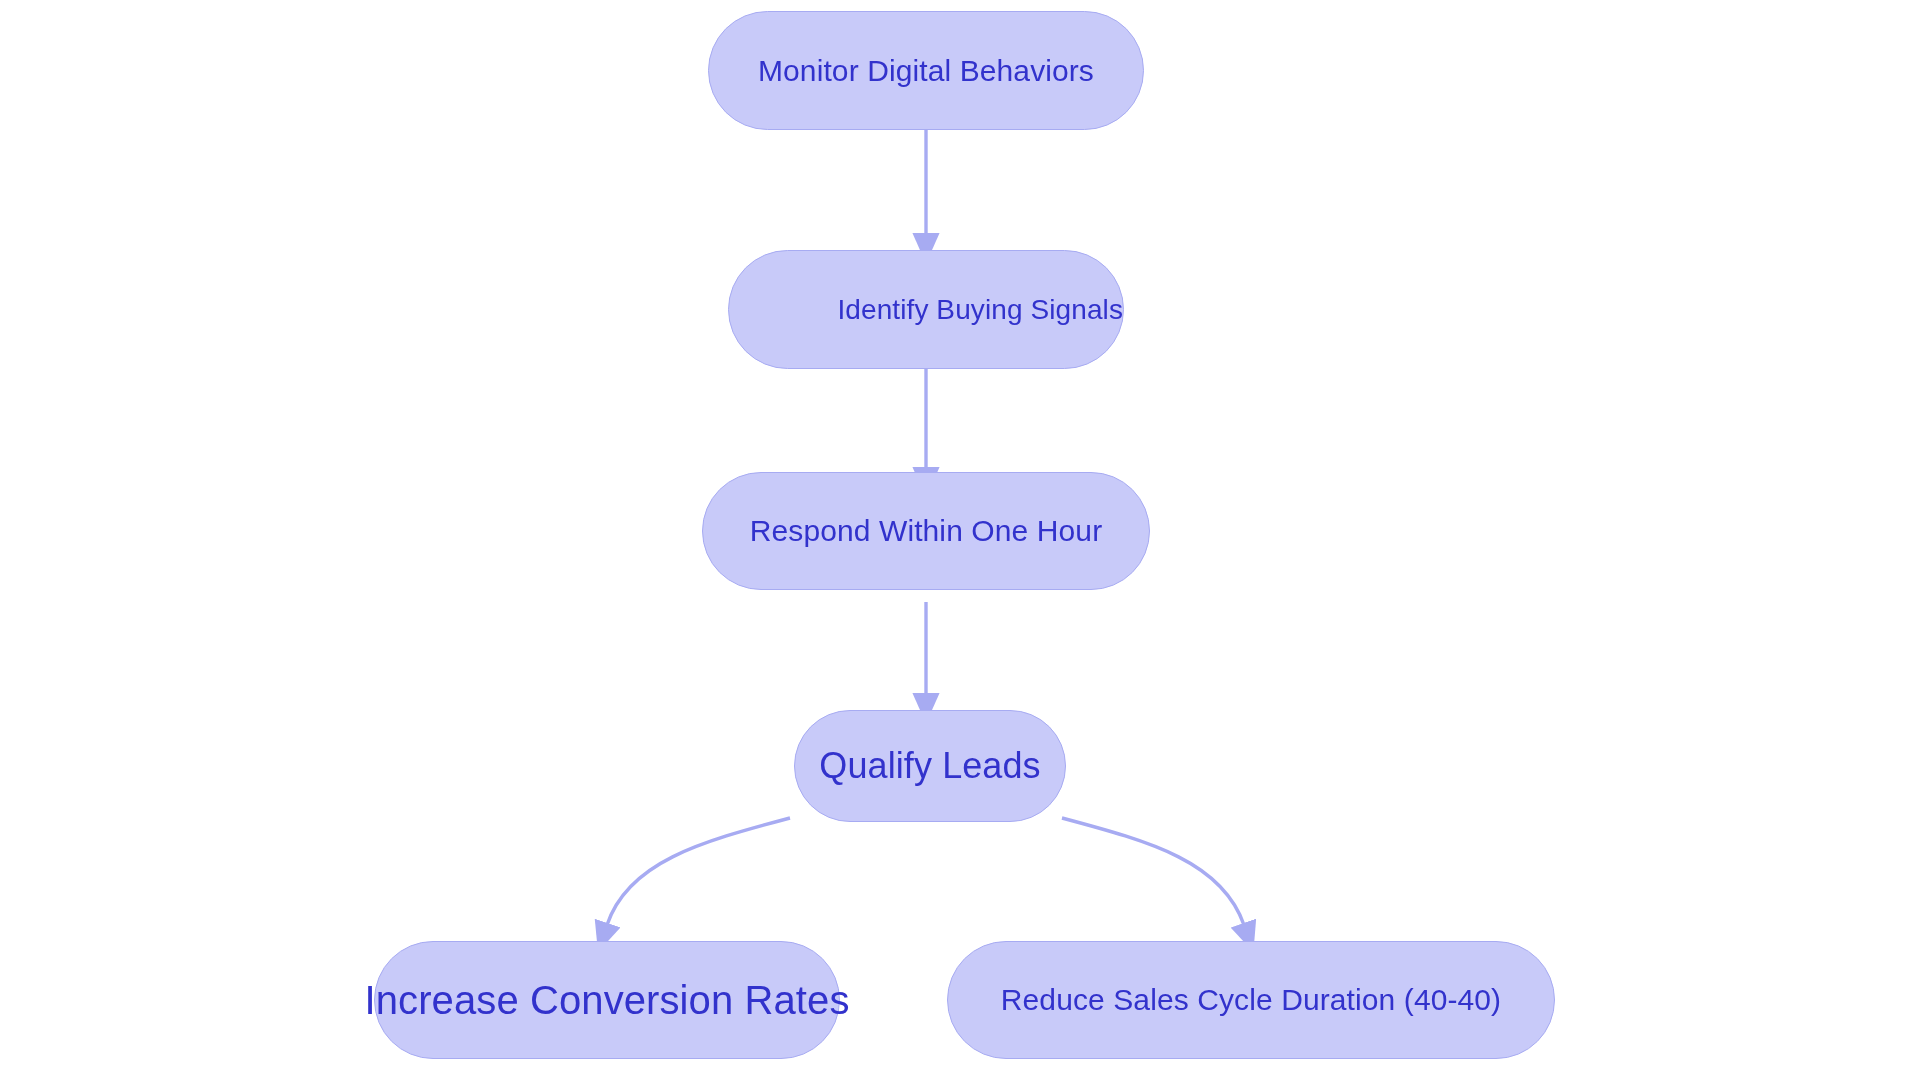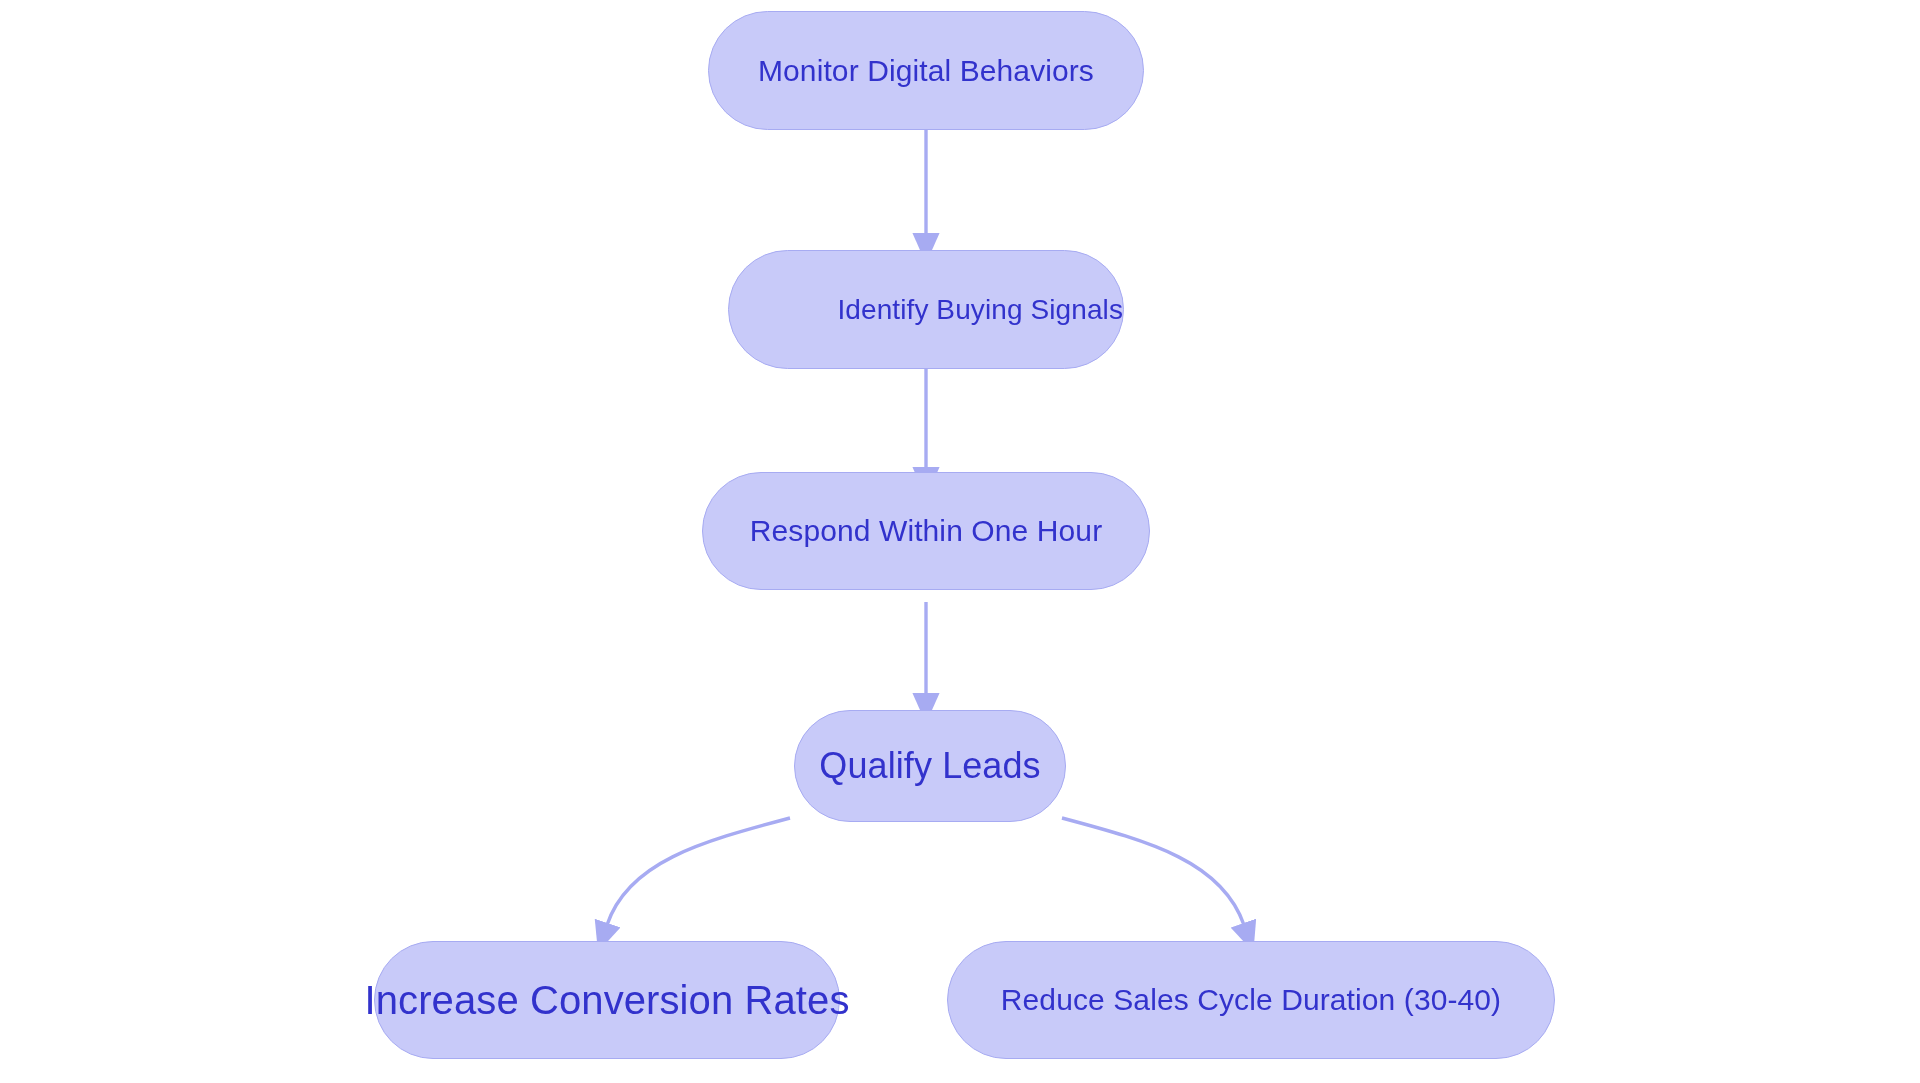--- a/index.html
+++ b/index.html
@@ -109,16 +109,16 @@
 
   <div class="node" id="node-qualify-leads">
     <span class="node-label">Qualify Leads</span>
   </div>
 
   <div class="node" id="node-increase-conversion-rates">
     <span class="node-label">Increase Conversion Rates</span>
   </div>
 
   <div class="node" id="node-reduce-sales-cycle-duration">
-    <span class="node-label">Reduce Sales Cycle Duration (30-40)</span>
+    <span class="node-label">Reduce Sales Cycle Duration (40-40)</span>
   </div>
 
 </div>
 
 </body></html>

